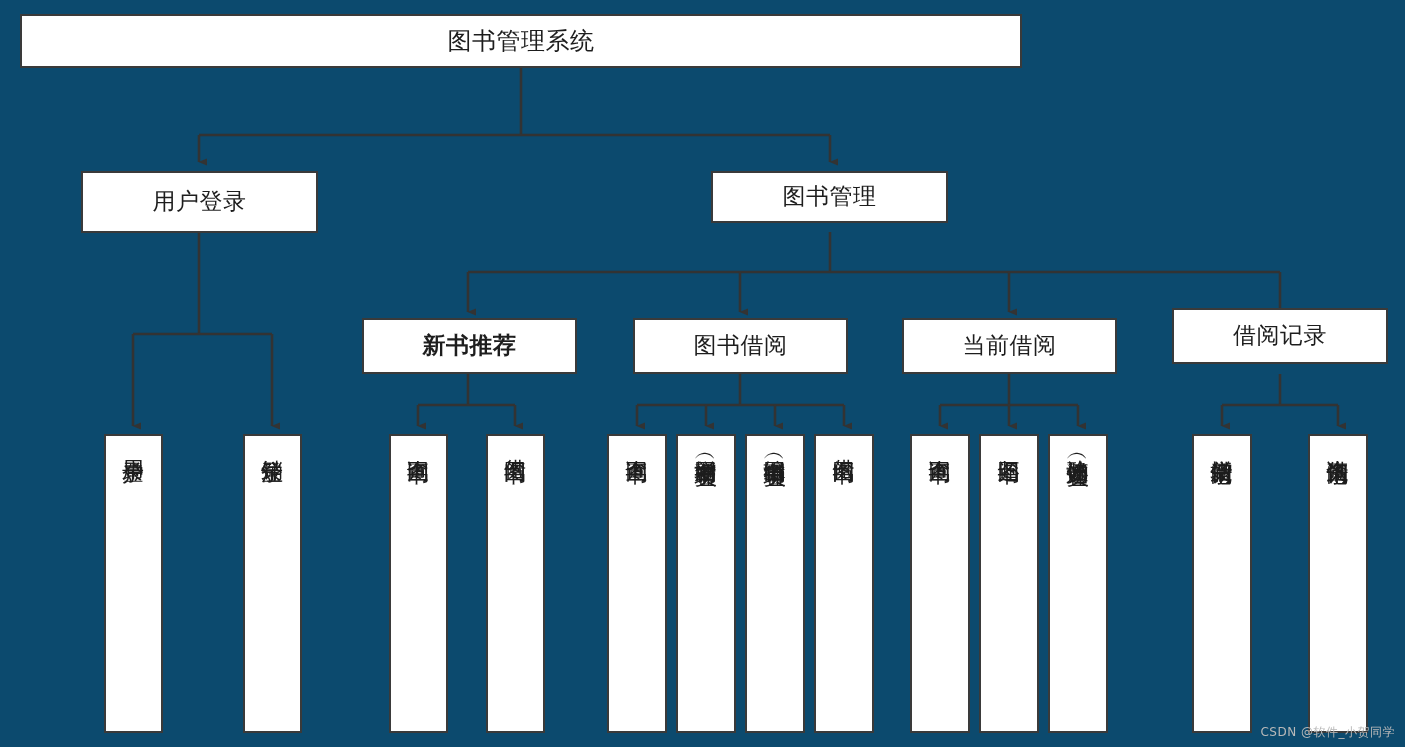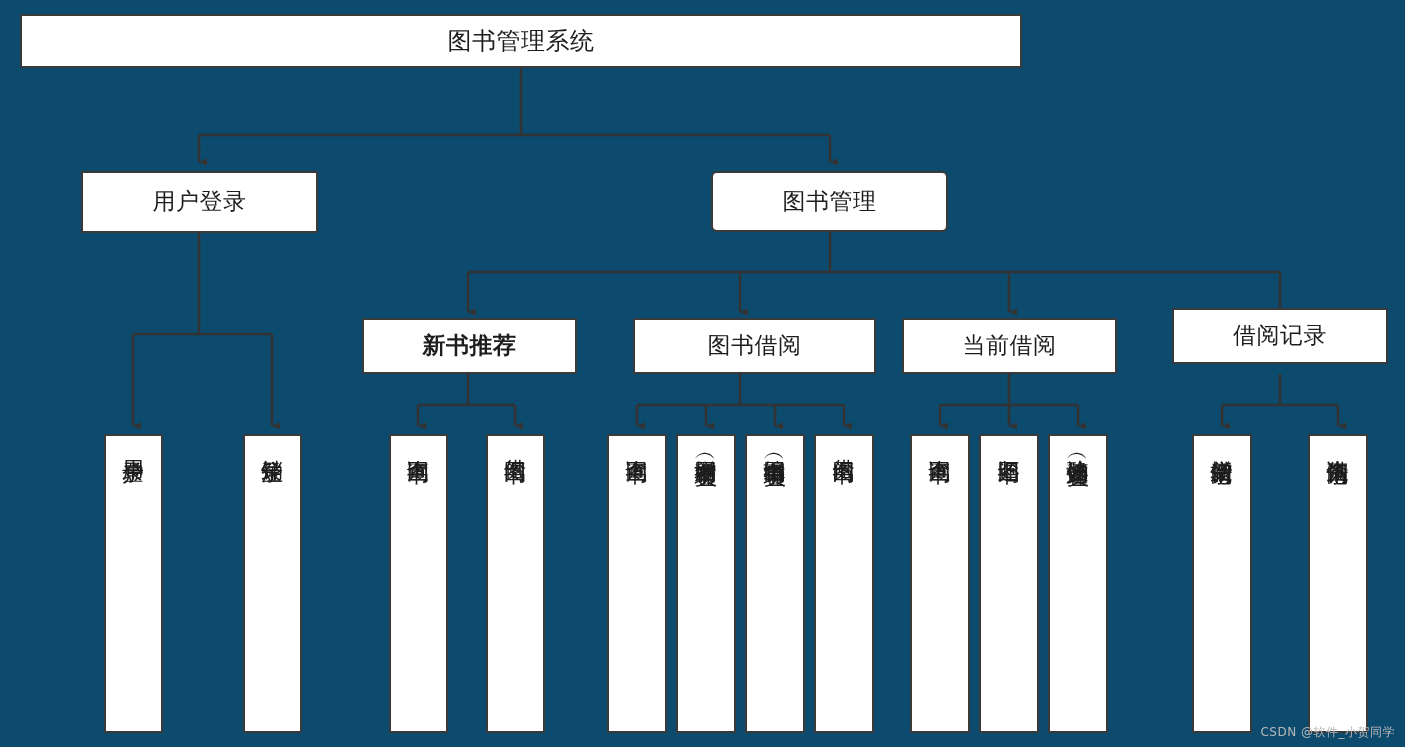--- a/index.html
+++ b/index.html
@@ -131,29 +131,29 @@
   </svg>
 
   <div class="node horiz root" style="left:20px; top:14px; width:1002px; height:54px;">
     <span class="node-label">图书管理系统</span>
   </div>
 
   <div class="node horiz" style="left:81px; top:171px; width:237px; height:62px;">
     <span class="node-label">用户登录</span>
   </div>
 
-  <div class="node horiz" style="left:711px; top:171px; width:237px; height:61px;border-radius:6px;">
+  <div class="node horiz" style="left:711px; top:171px; width:237px; height:52px;">
     <span class="node-label">图书管理</span>
   </div>
 
   <div class="node horiz" style="left:362px; top:318px; width:215px; height:56px;font-weight:bold;">
     <span class="node-label">新书推荐</span>
   </div>
 
-  <div class="node horiz" style="left:633px; top:318px; width:243px; height:56px;">
+  <div class="node horiz" style="left:633px; top:318px; width:215px; height:56px;">
     <span class="node-label">图书借阅</span>
   </div>
 
   <div class="node horiz" style="left:902px; top:318px; width:215px; height:56px;">
     <span class="node-label">当前借阅</span>
   </div>
 
   <div class="node horiz" style="left:1172px; top:308px; width:216px; height:56px;align-items:center;">
     <span class="node-label">借阅记录</span>
   </div>

